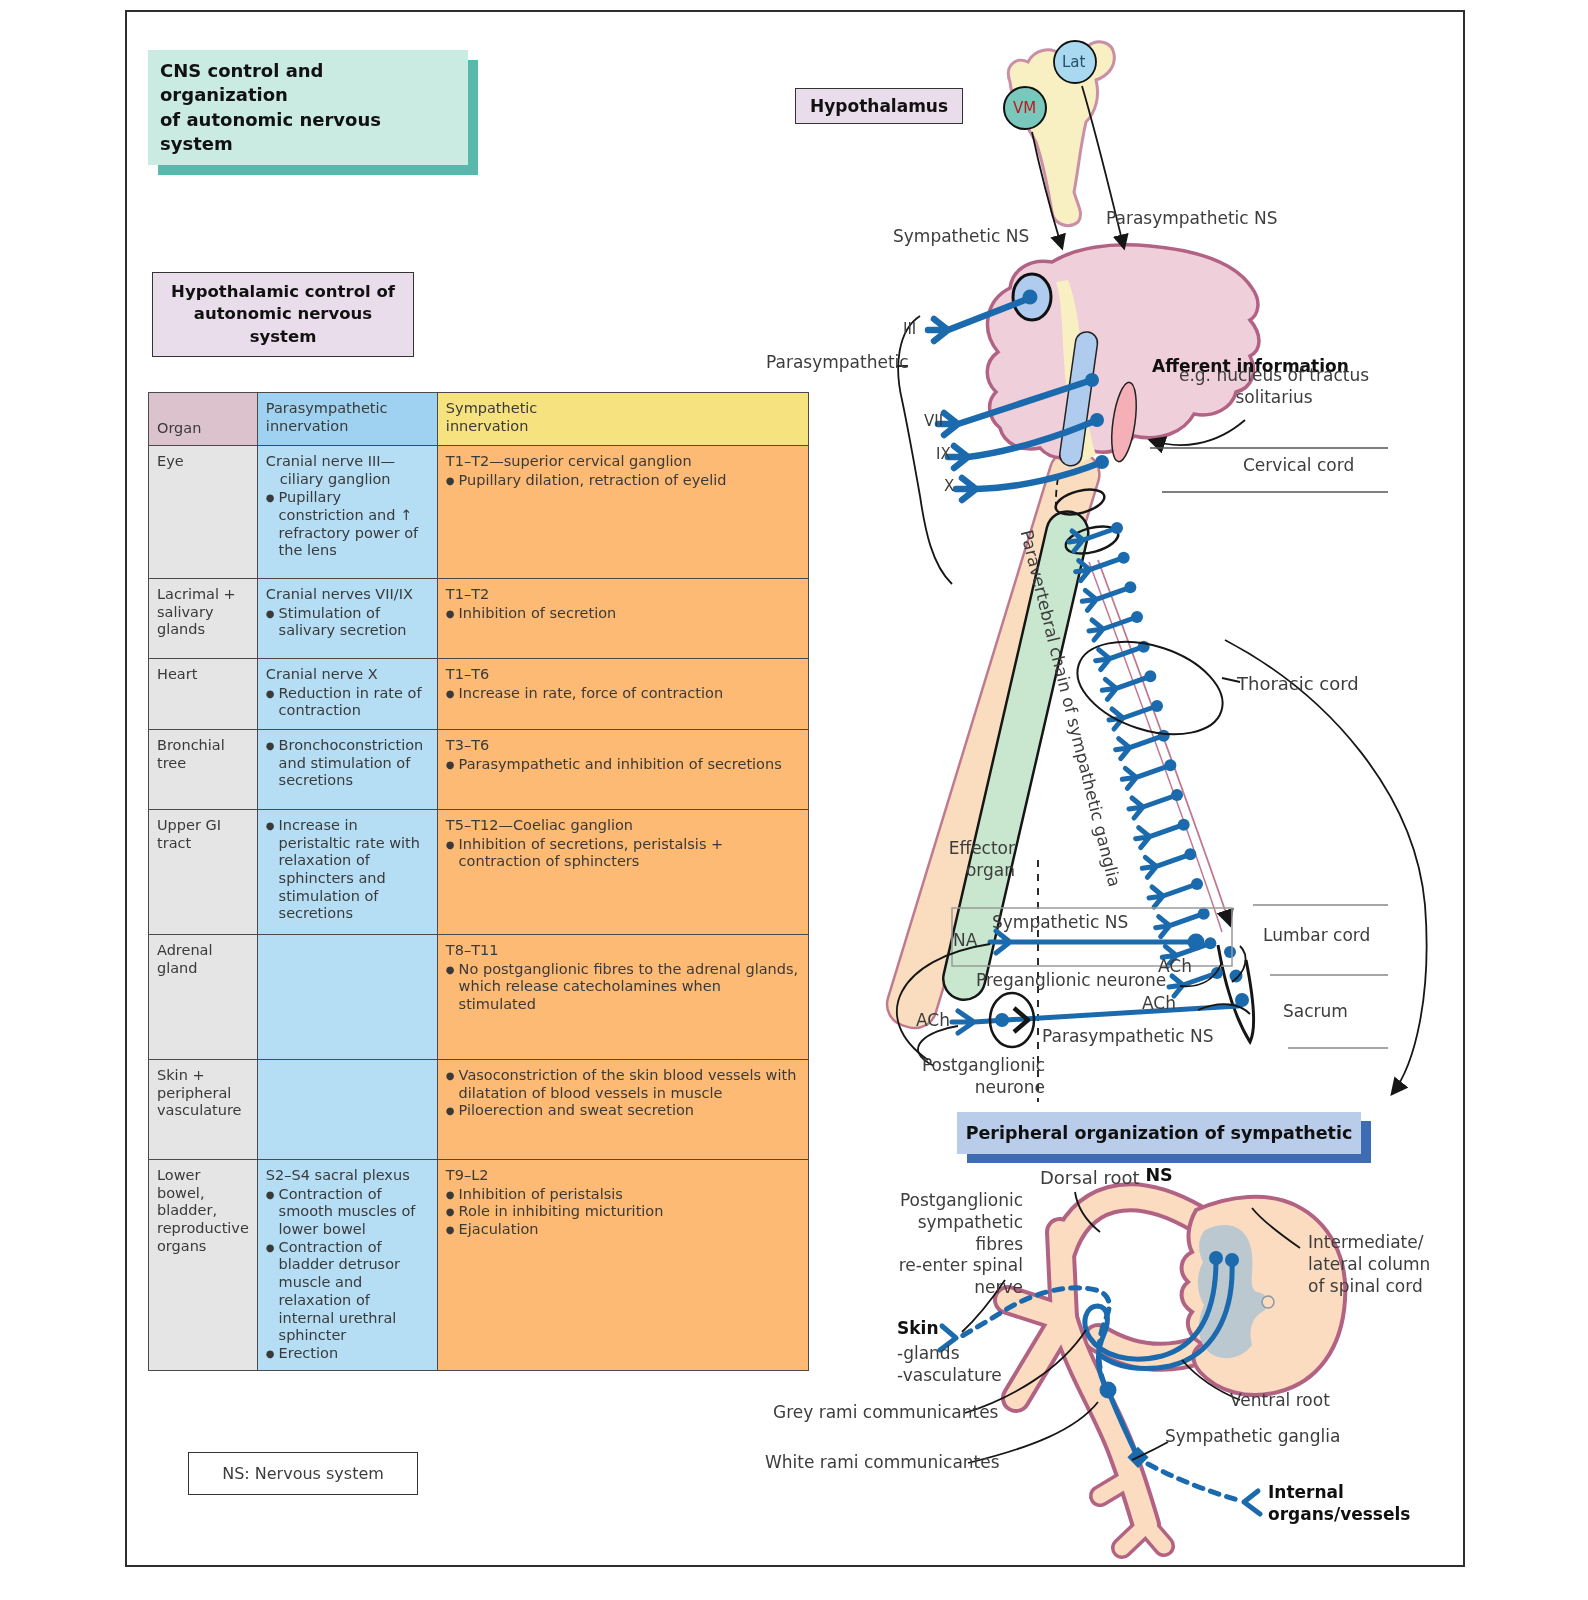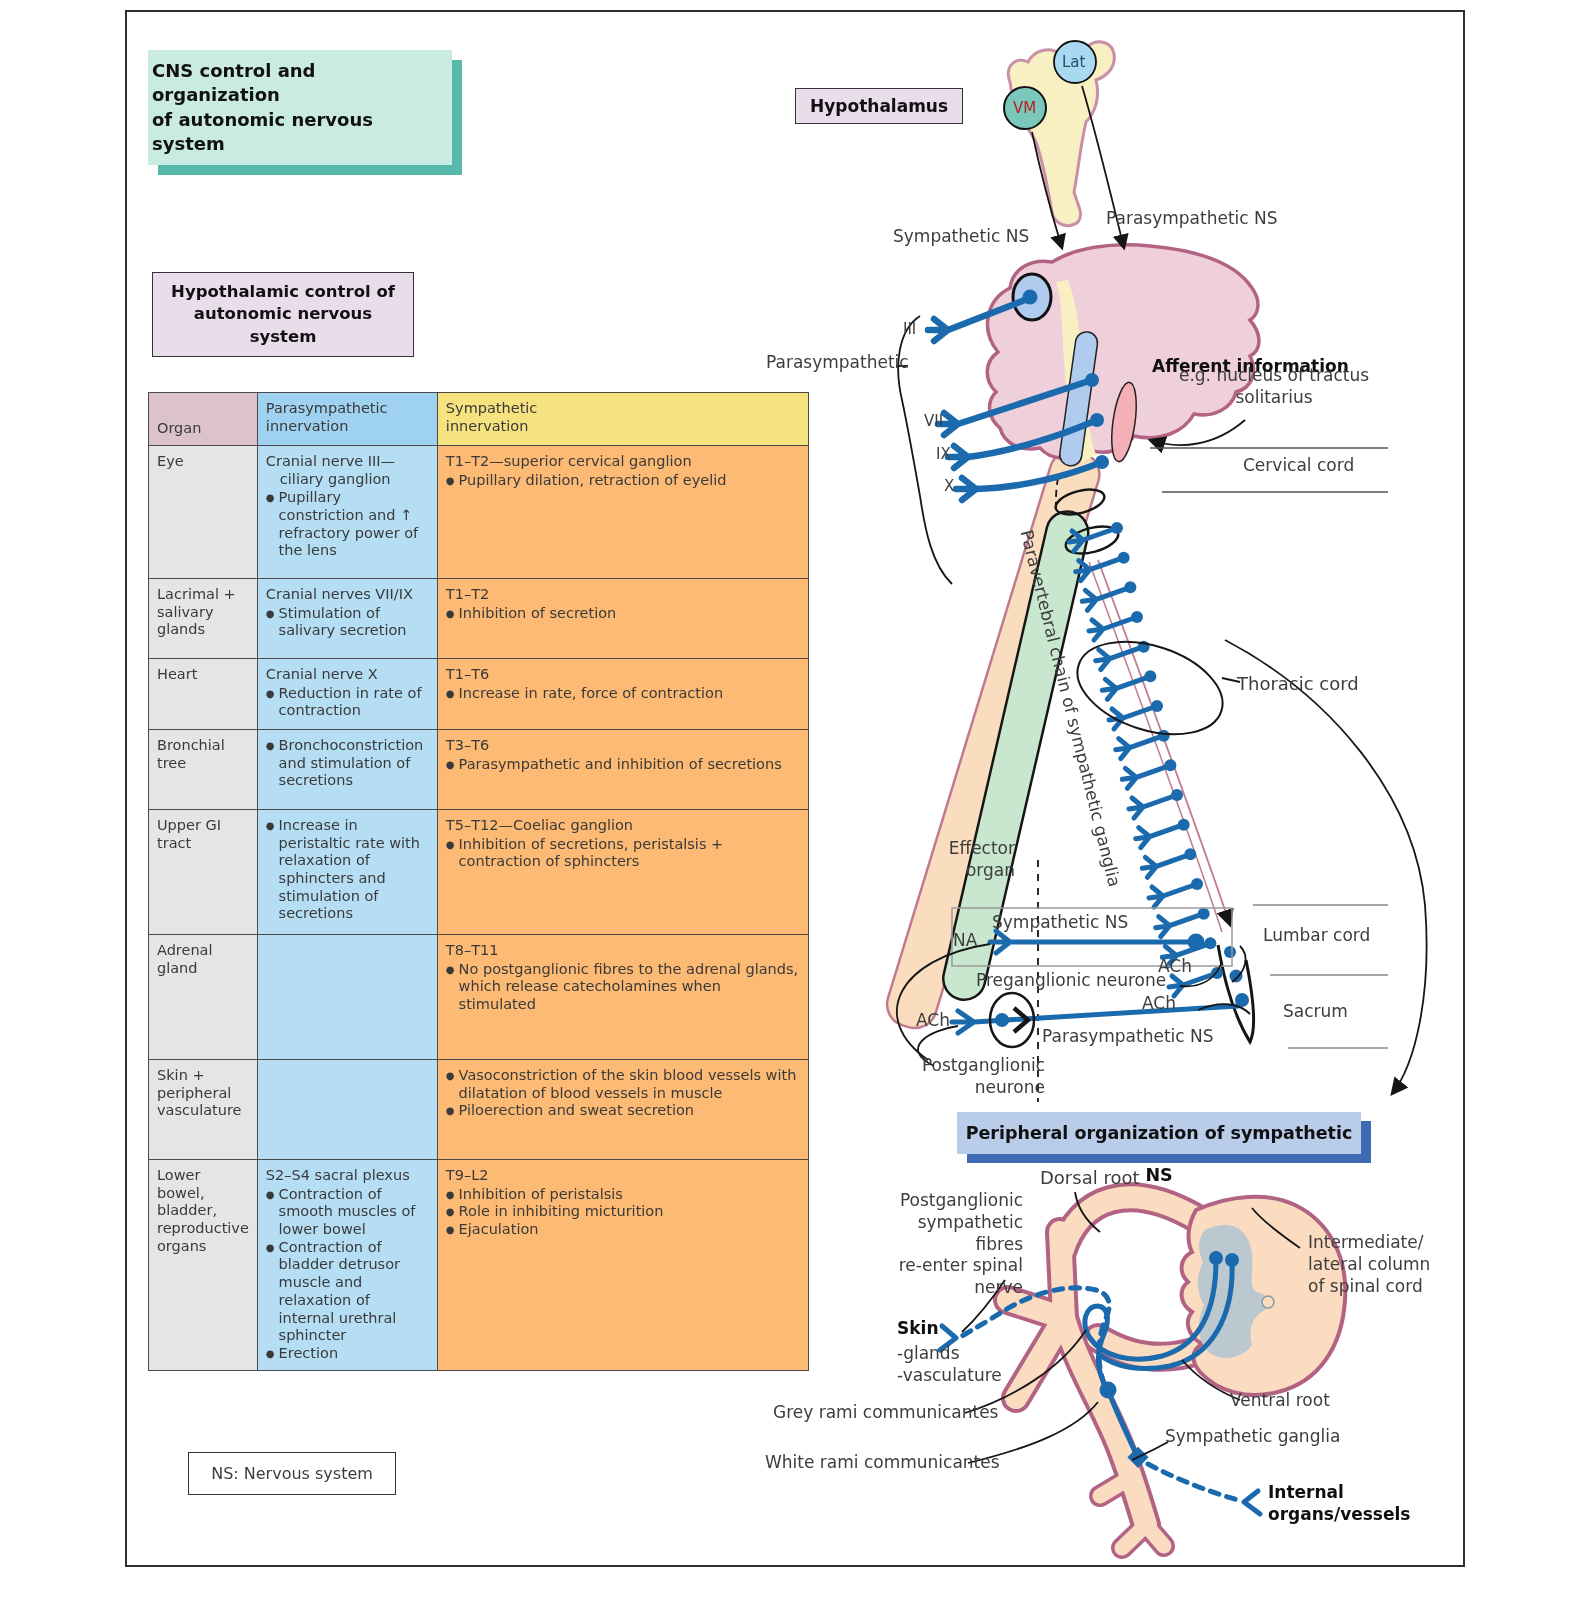--- a/index.html
+++ b/index.html
@@ -12,32 +12,32 @@
   
   .lbl{position:absolute;font-size:17px;color:#3d3d3d;white-space:pre-line;
        line-height:1.28;z-index:3;}
   .b{font-weight:bold;color:#101010;}
   .sm{font-size:15px;}
   .rt{text-align:right;}
   .ctr{text-align:center;}
 
   
   .titlebox{position:absolute;left:148px;top:50px;width:296px;background:#C9EBE2;
-       box-shadow:10px 10px 0 #56B9AB;padding:9px 4px;font-weight:bold;font-size:18px;
+       box-shadow:10px 10px 0 #56B9AB;padding:9px 12px;font-weight:bold;font-size:18px;
        color:#111;white-space:pre-line;line-height:1.35;z-index:3;}
   .lavbox{position:absolute;background:#EADDEB;border:1.6px solid #333;color:#111;
        font-weight:bold;white-space:pre-line;z-index:3;}
   #hypo-ctrl-box{left:152px;top:272px;width:248px;padding:8px 6px;font-size:16.5px;
        text-align:center;line-height:1.35;}
   #hypothalamus-box{left:795px;top:88px;padding:7px 14px;font-size:17px;}
   #banner{position:absolute;left:957px;top:1112px;width:404px;height:42px;
        background:#B9CCE9;box-shadow:10px 9px 0 #3E6CB3;font-weight:bold;font-size:17.5px;
        color:#101010;text-align:center;line-height:42px;z-index:3;}
   #footnote-box{position:absolute;left:188px;top:1452px;width:196px;border:1.6px solid #333;
-       padding:11px 5px;font-size:16px;color:#3d3d3d;text-align:center;z-index:3;background:#fff;}
+       padding:11px 16px;font-size:16px;color:#3d3d3d;text-align:center;z-index:3;background:#fff;}
 
   
   #ans-table{position:absolute;left:148px;top:392px;border-collapse:collapse;
        table-layout:fixed;z-index:3;}
   #ans-table th,#ans-table td{border:1.6px solid #4a4a4a;vertical-align:top;
        padding:7px 8px;font-size:14.5px;font-weight:normal;color:#3a3a3a;
        text-align:left;line-height:1.22;overflow:hidden;}
   .h-org{background:#DCC2CD;vertical-align:bottom !important;}
   .h-para{background:#9FD2F0;}
   .h-symp{background:#F6E27E;}

